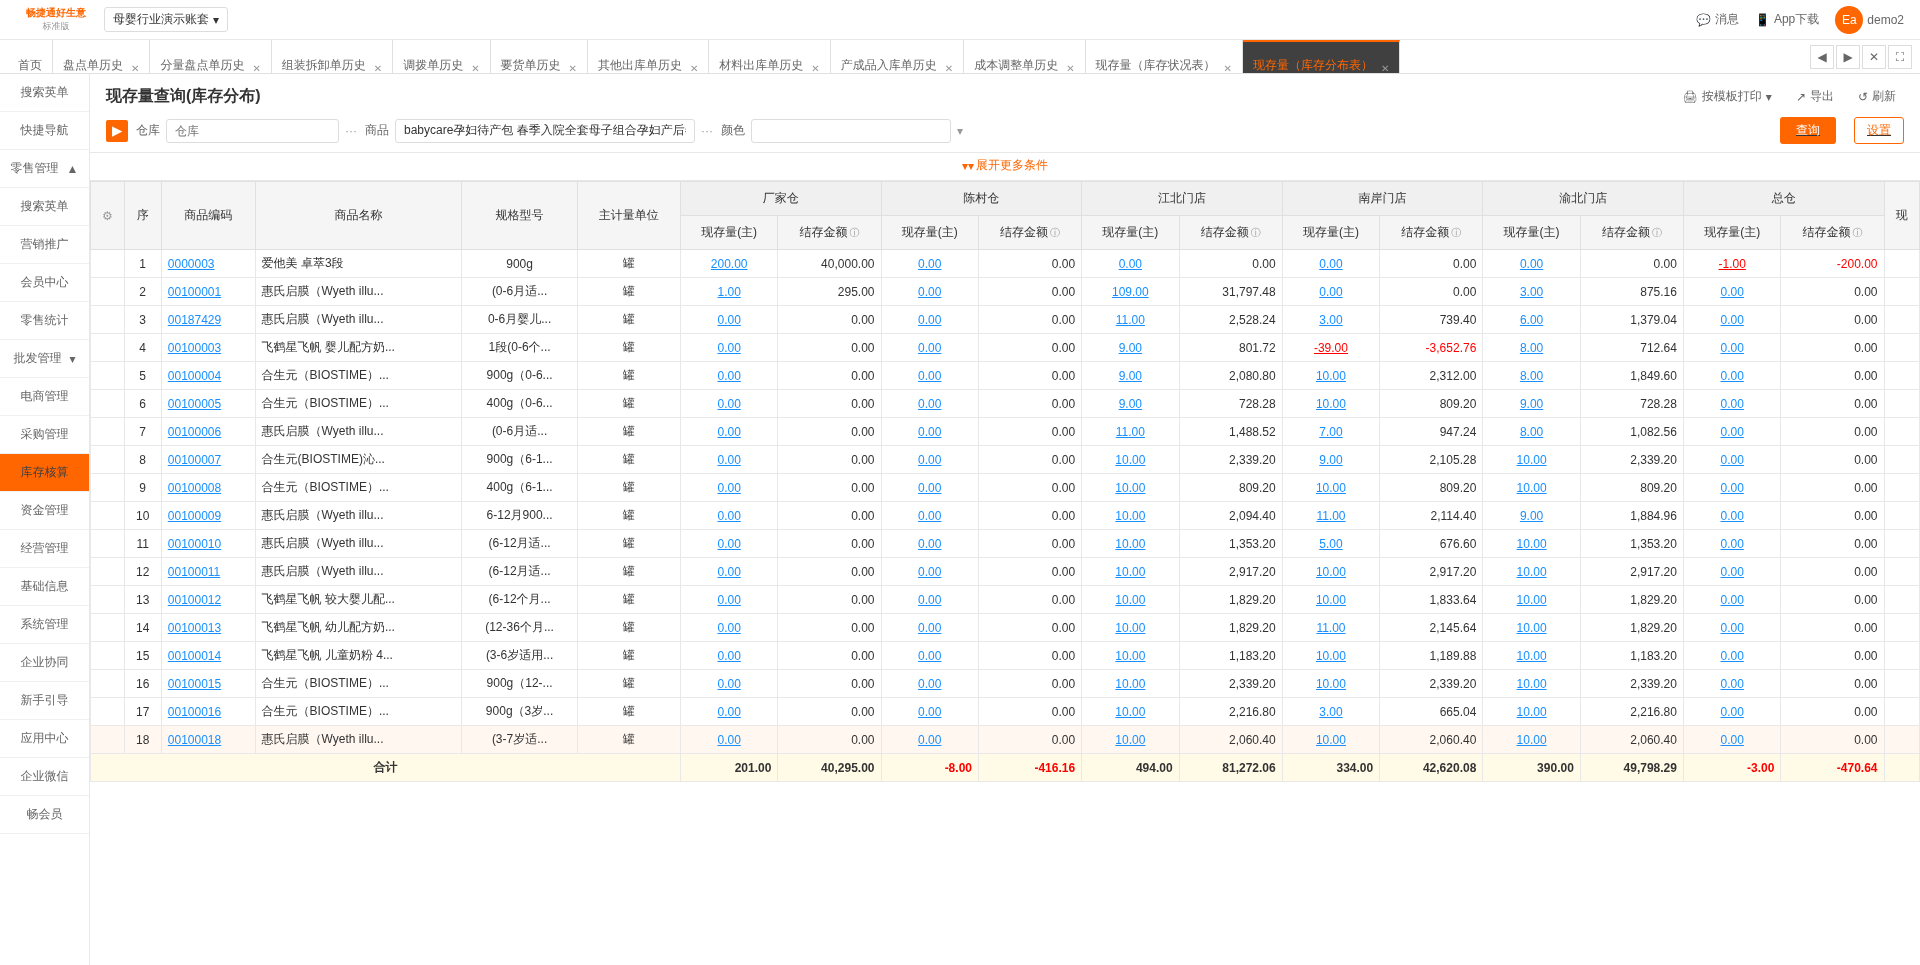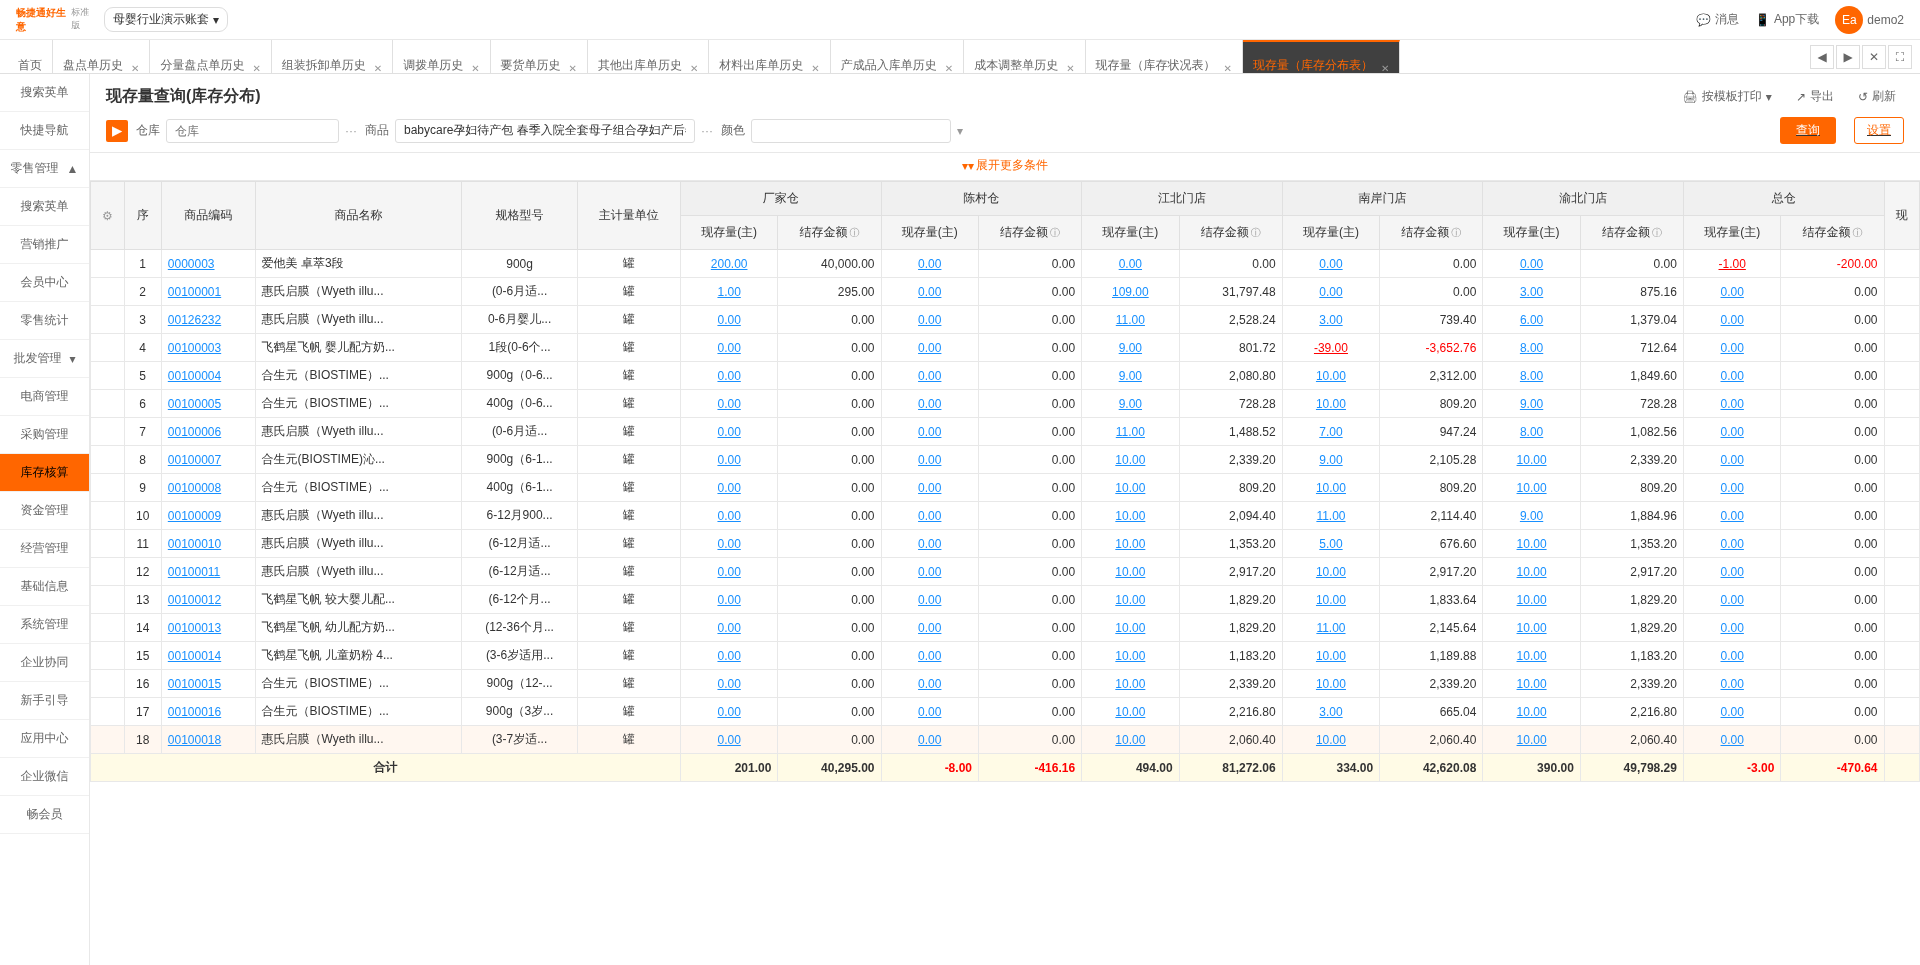--- a/index.html
+++ b/index.html
@@ -1,41 +1,41 @@
 <!DOCTYPE html>
 <html><head>
   <meta charset="utf-8">
   <style>
     * { margin: 0; padding: 0; box-sizing: border-box; }
     body { font-family: 'Microsoft YaHei', Arial, sans-serif; font-size: 12px; background: #f5f5f5; color: #333; overflow: hidden; }
 
     
     .top-bar { height: 40px; background: #fff; display: flex; align-items: center; justify-content: space-between; padding: 0 16px; border-bottom: 1px solid #e8e8e8; }
     .top-bar-left { display: flex; align-items: center; gap: 8px; }
-    .logo-area { display: flex; flex-direction: row; width: 80px; }
+    .logo-area { display: flex; flex-direction: column; align-items: center; width: 80px; }
     .logo-text { font-size: 10px; color: #f60; font-weight: bold; }
     .logo-sub { font-size: 9px; color: #999; }
     .top-bar-right { display: flex; align-items: center; gap: 16px; }
     .top-bar-icon { display: flex; align-items: center; gap: 4px; color: #666; cursor: pointer; font-size: 12px; }
 
     
     .tab-bar { height: 34px; background: #fff; display: flex; align-items: center; padding: 0 0 0 8px; border-bottom: 1px solid #e0e0e0; overflow: hidden; position: relative; }
     .tab-item { display: flex; align-items: flex-end; gap: 4px; padding: 0 10px; height: 34px; border-right: 1px solid #e0e0e0; cursor: pointer; font-size: 12px; color: #666; white-space: nowrap; flex-shrink: 0; }
     .tab-item.active { background: #404040; color: #f60; border-top: 2px solid #f60; }
     .tab-item .tab-close { color: #999; font-size: 10px; margin-left: 4px; }
     .tab-nav { display: flex; align-items: center; gap: 2px; margin-left: auto; padding-right: 8px; }
     .tab-nav-btn { width: 24px; height: 24px; border: 1px solid #ddd; background: #fff; cursor: pointer; display: flex; align-items: center; justify-content: center; font-size: 12px; color: #666; }
 
     
     .main-layout { display: flex; height: calc(965px - 74px); }
 
     
     .sidebar { width: 90px; background: #fff; border-right: 1px solid #e8e8e8; display: flex; flex-direction: column; flex-shrink: 0; }
     .sidebar-item { padding: 10px 4px; text-align: center; cursor: pointer; font-size: 12px; color: #666; border-bottom: 1px solid #f0f0f0; }
-    .sidebar-item.active { background: #f60; color: #000000; }
+    .sidebar-item.active { background: #f60; color: #404040; }
     .sidebar-item.has-sub { display: flex; align-items: center; justify-content: center; gap: 8px; }
 
     
     .content { flex: 1; display: flex; flex-direction: column; overflow: hidden; }
 
     
     .page-header { padding: 10px 16px 0; background: #fff; display: flex; align-items: center; justify-content: space-between; }
     .page-title { font-size: 16px; font-weight: bold; color: #333; }
     .page-actions { display: flex; align-items: center; gap: 8px; }
     .btn-icon { display: flex; align-items: center; gap: 4px; font-size: 12px; color: #666; cursor: pointer; padding: 4px 8px; border-radius: 3px; }
@@ -79,21 +79,21 @@
   </style>
 </head>
 <body>
 
 <div class="top-bar">
   <div class="top-bar-left">
     <div class="logo-area">
       <span class="logo-text">畅捷通好生意</span>
       <span class="logo-sub">标准版</span>
     </div>
-    <div style="display:flex;align-items:center;gap:4px;border:1px solid #ddd;padding:3px 8px;border-radius:9px;cursor:pointer;">
+    <div style="display:flex;align-items:center;gap:4px;border:1px solid #ddd;padding:3px 8px;border-radius:3px;cursor:pointer;">
       <span>母婴行业演示账套</span>
       <span>▾</span>
     </div>
   </div>
   <div class="top-bar-right">
     <div class="top-bar-icon">
       <span>💬</span>
       <span>消息</span>
     </div>
     <div class="top-bar-icon">
@@ -318,21 +318,21 @@
               <td class="td-right">0.00</td>
               <td class="link-num">3.00</td>
               <td class="td-right">875.16</td>
               <td class="link-num">0.00</td>
               <td class="td-right">0.00</td>
               <td class=""></td>
             </tr>
             <tr>
               <td class=""></td>
               <td class="">3</td>
-              <td class="link-num td-left">00126232</td>
+              <td class="link-num td-left">00187429</td>
               <td class="td-left">惠氏启膜（Wyeth illu...</td>
               <td class="">0-6月婴儿...</td>
               <td class="">罐</td>
               <td class="link-num">0.00</td>
               <td class="td-right">0.00</td>
               <td class="link-num">0.00</td>
               <td class="td-right">0.00</td>
               <td class="link-num">11.00</td>
               <td class="td-right">2,528.24</td>
               <td class="link-num">3.00</td>

